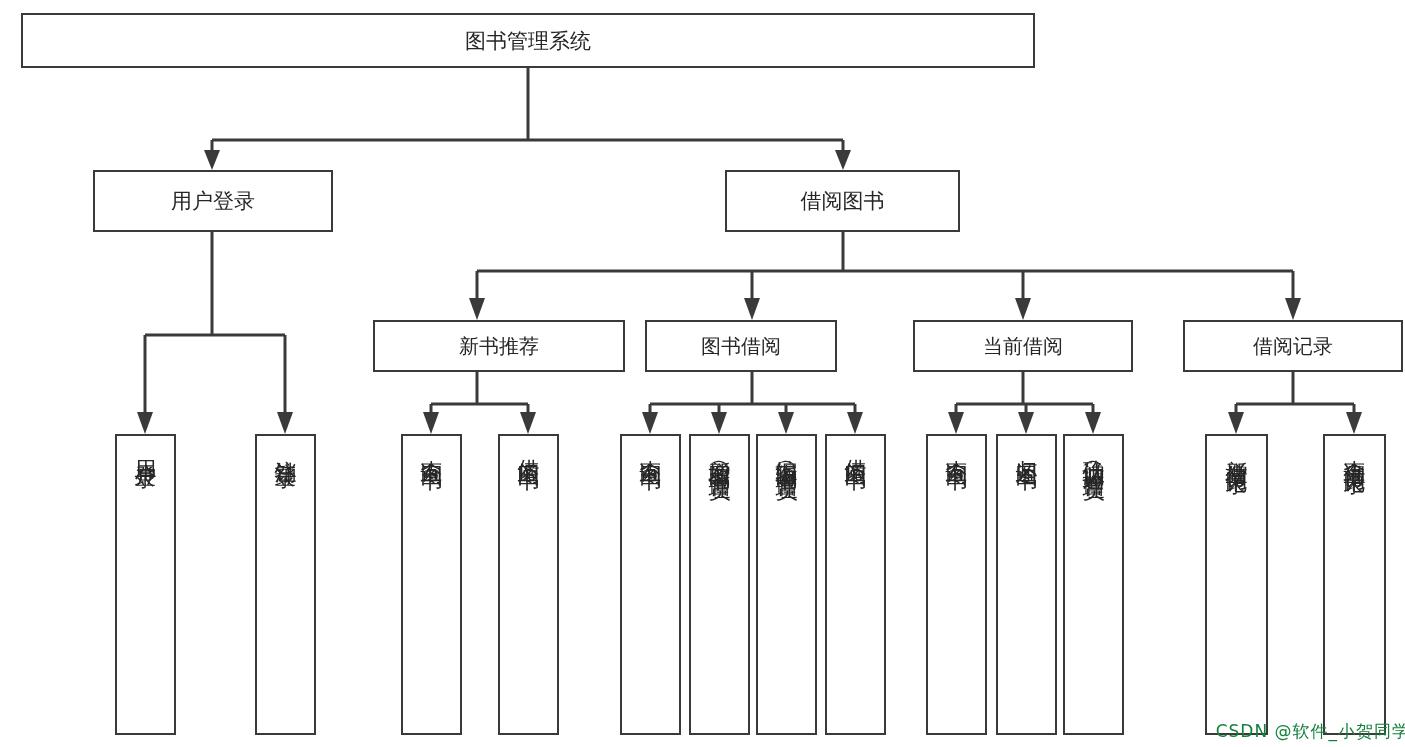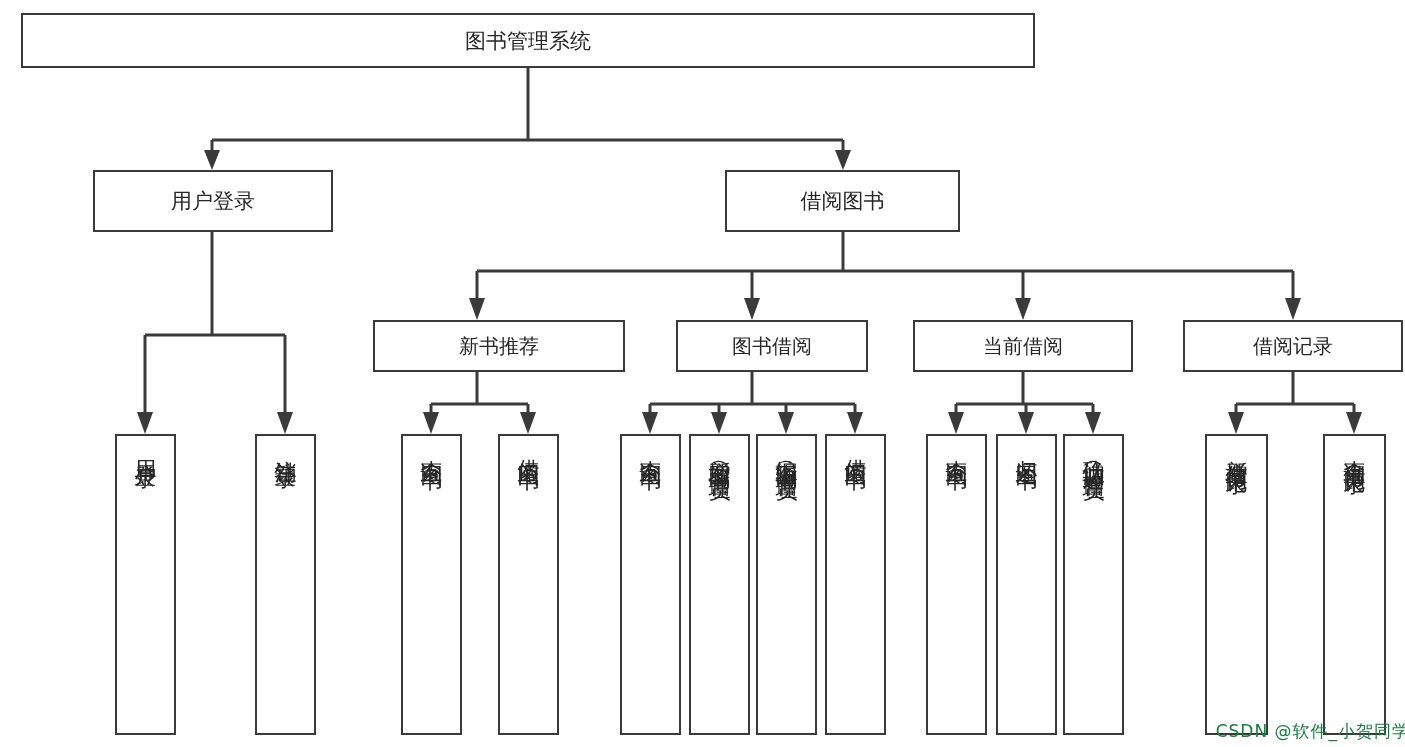--- a/index.html
+++ b/index.html
@@ -153,21 +153,21 @@
   <div class="node level2" style="left:80px; top:170px; width:240px; height:62px;">
     <span class="label">用户登录</span>
   </div>
   <div class="node level2" style="left:712px; top:170px; width:235px; height:62px;">
     <span class="label">借阅图书</span>
   </div>
 
   <div class="node level3" style="left:360px; top:320px; width:252px; height:52px;">
     <span class="label">新书推荐</span>
   </div>
-  <div class="node level3" style="left:663px; top:320px; width:192px; height:52px;">
+  <div class="node level3" style="left:632px; top:320px; width:192px; height:52px;">
     <span class="label">图书借阅</span>
   </div>
   <div class="node level3" style="left:1170px; top:320px; width:220px; height:52px;">
     <span class="label">借阅记录</span>
   </div>
   <div class="node level3" style="left:900px; top:320px; width:220px; height:52px;">
     <span class="label">当前借阅</span>
   </div>
 
   <div class="node leaf" style="left:102px; top:434px; width:61px; height:301px;">

